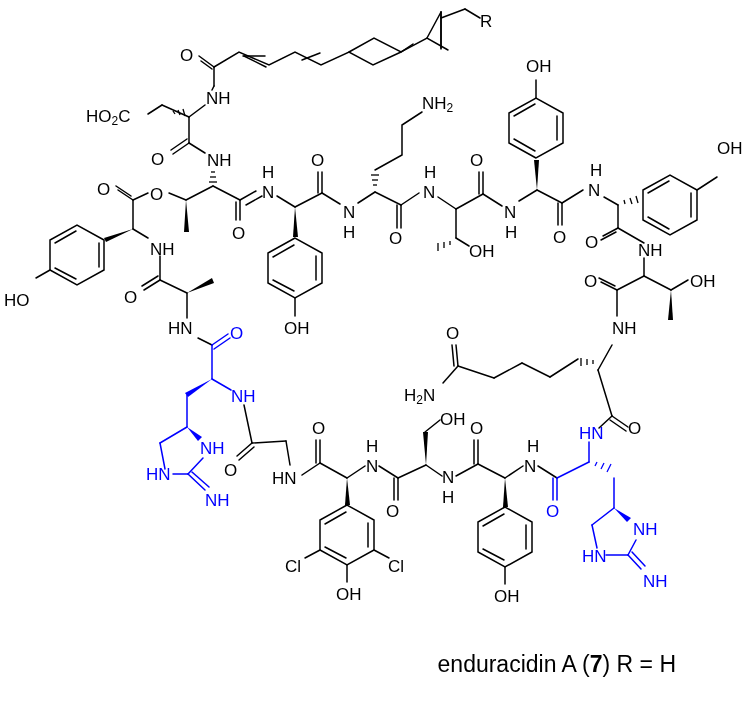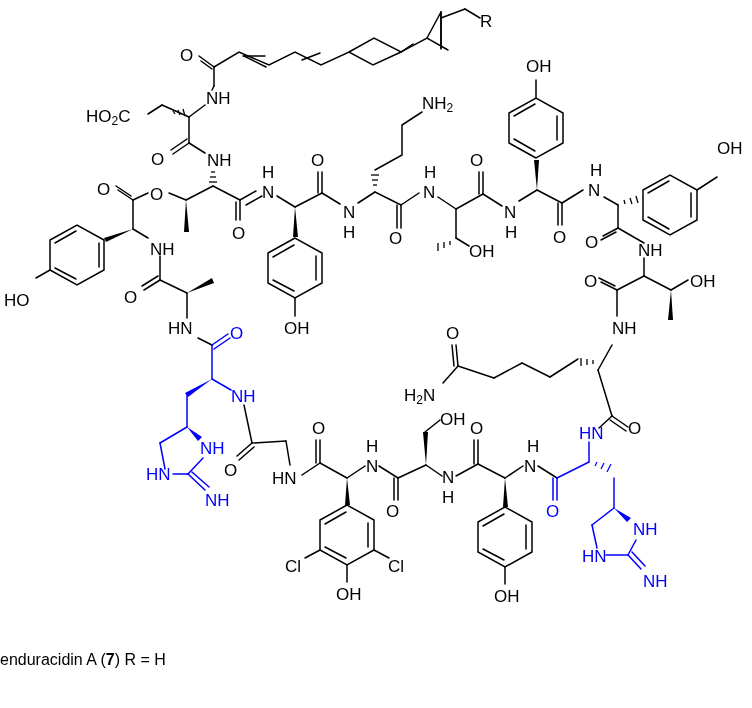--- a/index.html
+++ b/index.html
@@ -7,22 +7,22 @@
   #stage { position: absolute; left: 0; top: 0; width: 752px; height: 708px; }
   svg text { font-family: "Liberation Sans", sans-serif; font-size: 17px; }
   .lbl { fill: #000000; }
   .blue { fill: #0000ff; }
   .b { stroke: #000000; stroke-width: 1.5; fill: none; stroke-linecap: round; }
   .bb { stroke: #0000ff; stroke-width: 1.5; fill: none; stroke-linecap: round; }
   .wedge { fill: #000000; stroke: none; }
   .wedgeb { fill: #0000ff; stroke: none; }
   .hash { stroke: #000000; stroke-width: 1.3; }
   .hashb { stroke: #0000ff; stroke-width: 1.3; }
-  .caption { position: absolute; left: 0; width: 676px; text-align: left;
-             font-family: "Liberation Sans", sans-serif; font-size: 16px; color: #000; }
+  .caption { position: absolute; left: 0; width: 676px; text-align: right;
+             font-family: "Liberation Sans", sans-serif; font-size: 23px; color: #000; }
   .caption b { font-weight: bold; }
 </style>
 </head>
 <body>
 
 <div id="stage">
 <svg width="752" height="708" viewBox="0 0 752 708" xmlns="http://www.w3.org/2000/svg">
 
   <g>
     <polyline class="b" points="214,67 239,52 269,65 295,52 321,65 349,52 373,65 401,52 413,44"></polyline>

